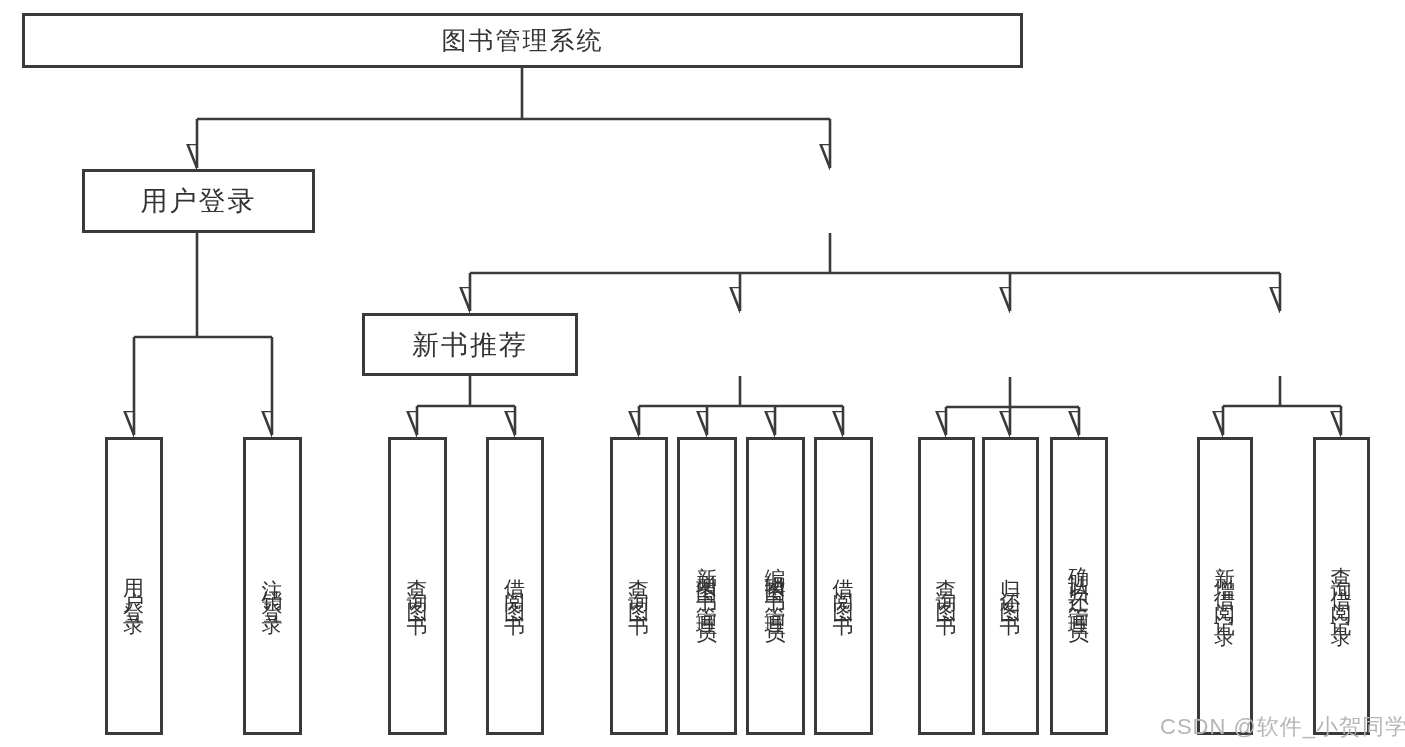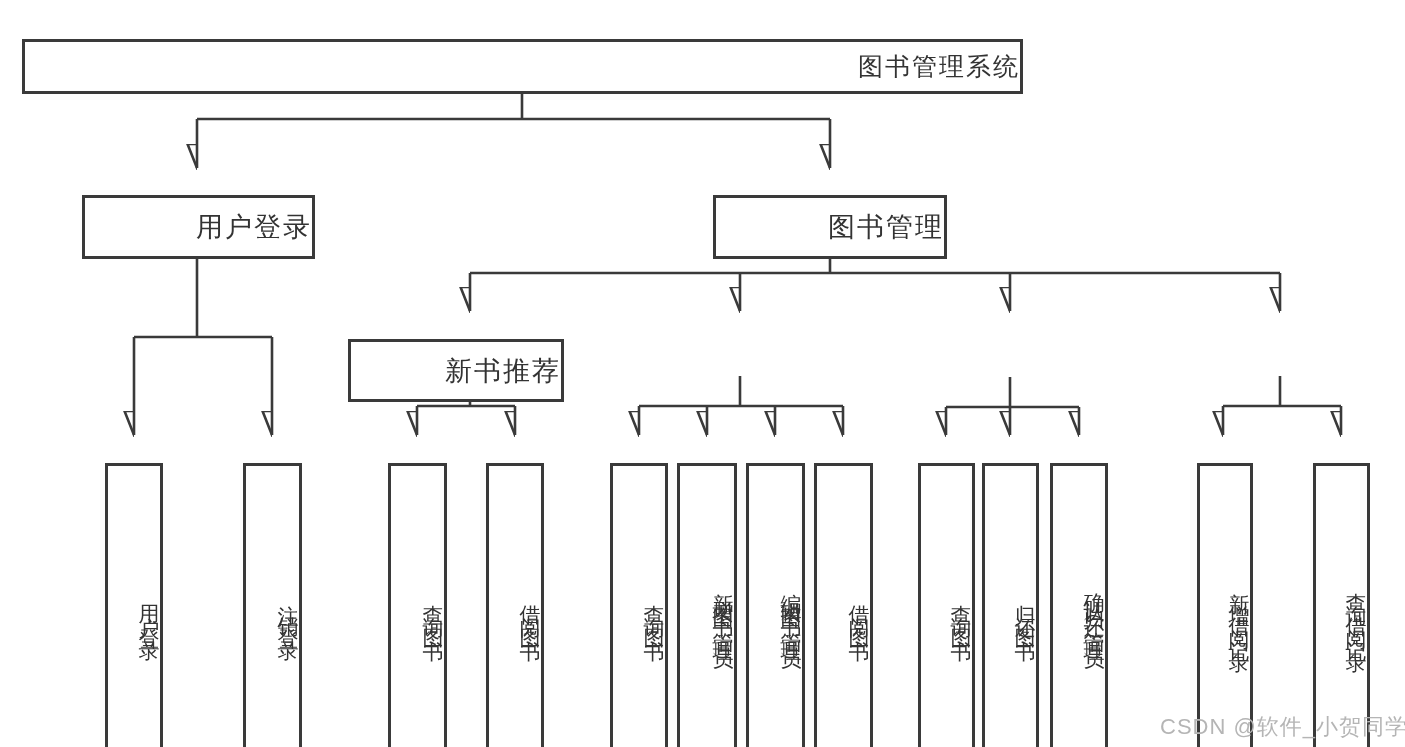--- a/index.html
+++ b/index.html
@@ -16,23 +16,22 @@
     font-family:"Liberation Sans","DejaVu Sans",sans-serif;
     overflow:hidden;
   }
   #wires{position:absolute;left:0;top:0;width:1405px;height:747px;}
   #wires path{stroke:var(--line);stroke-width:2.6;fill:none;}
   .box{
     position:absolute;
     box-sizing:border-box;
     border:3px solid var(--line);
     background:var(--fill);
-    display:flex;align-items:center;justify-content:flex-end;
+    display:flex;align-items:center;justify-content:center;
     color:var(--text);
-    margin-top:26px;
   }
   .h span{
     font-size:27px;letter-spacing:2px;white-space:nowrap;
     color:var(--text);
   }
   .h.title span{font-size:25px;}
   .v span{
     writing-mode:vertical-rl;
     text-orientation:mixed;
     font-size:21px;
@@ -112,25 +111,22 @@
     </g>
   </svg>
 
   <div class="box h title" style="left:22px;top:13px;width:1001px;height:55px">
     <span>图书管理系统</span>
   </div>
 
   <div class="box h" style="left:82px;top:169px;width:233px;height:64px">
     <span>用户登录</span>
   </div>
-  <div class="box h" style="left:713px;top:169px;width:234px;height:64px">
-    <span>图书管理</span>
-  </div>
 
-  <div class="box h" style="left:348px;top:313px;width:216px;height:63px">
+  <div class="box h" style="left:362px;top:313px;width:216px;height:63px">
     <span>新书推荐</span>
   </div>
 
   <div class="box v" style="left:105px;top:437px;width:58px;height:298px">
     <span>用户登录</span>
   </div>
   <div class="box v" style="left:243px;top:437px;width:59px;height:298px">
     <span>注销登录</span>
   </div>
 

